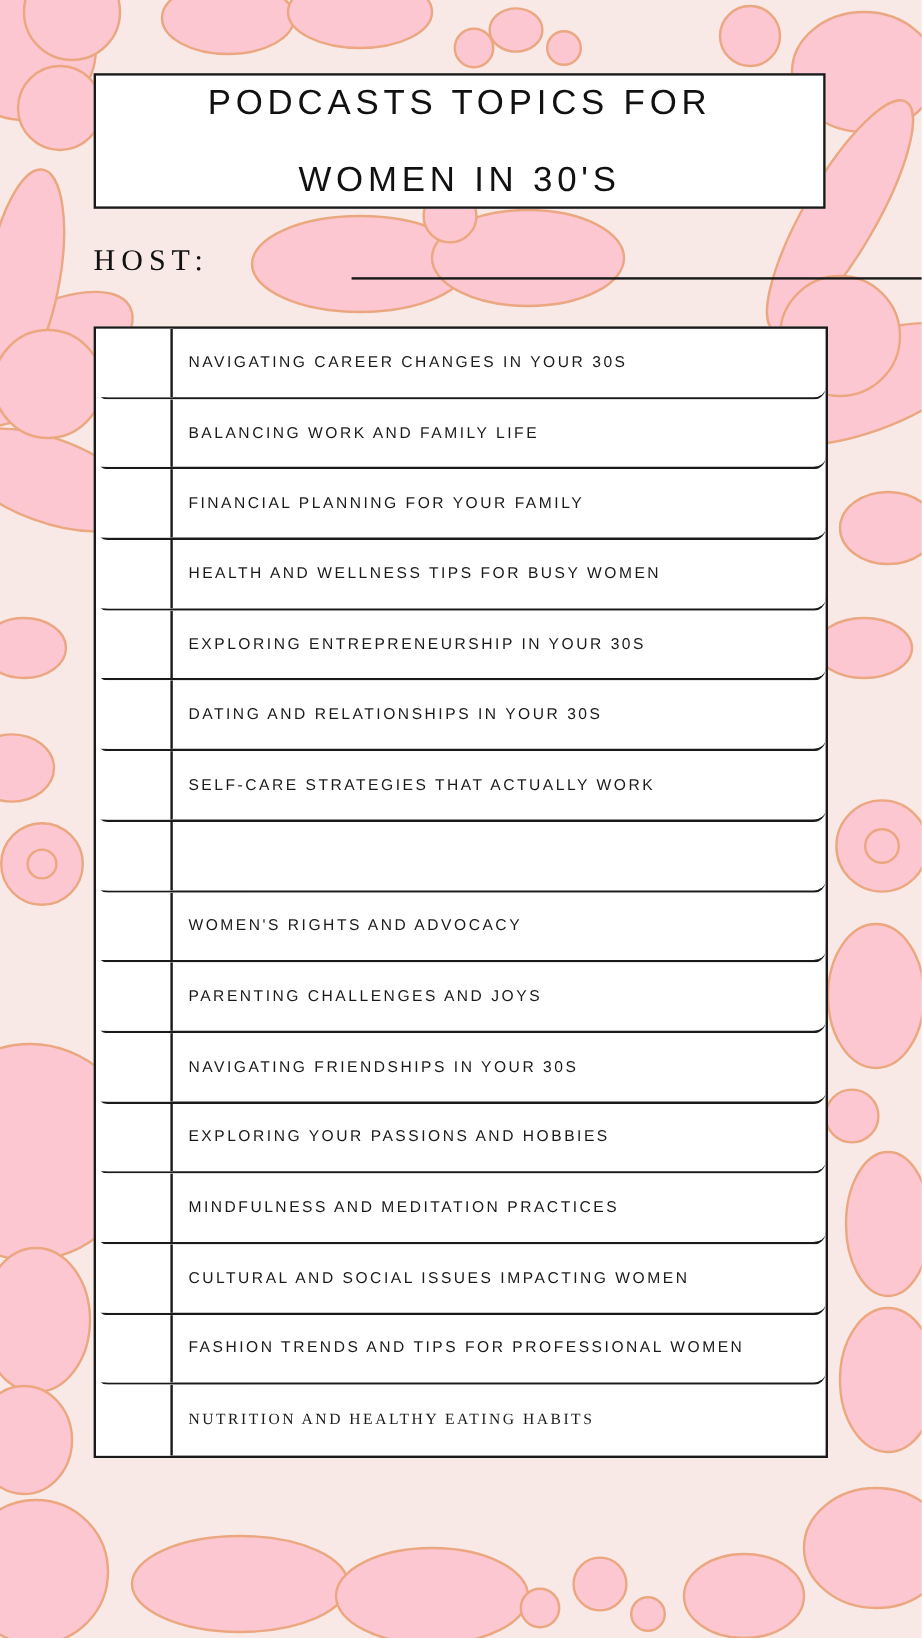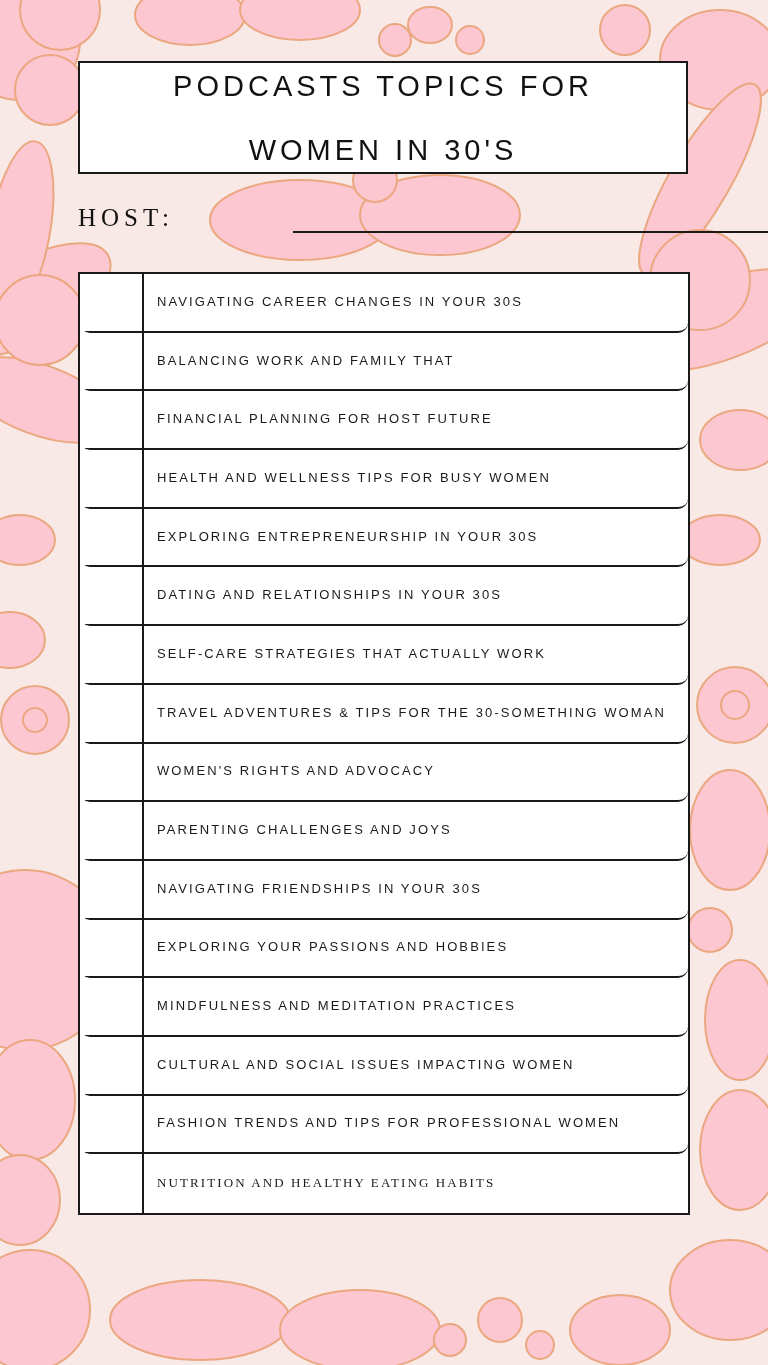--- a/index.html
+++ b/index.html
@@ -105,45 +105,44 @@
   <div class="host-line"></div>
 </div>
 
 <div class="table" id="topics-table">
     <div class="row">
       <div class="check-cell"></div>
       <div class="topic-cell">NAVIGATING CAREER CHANGES IN YOUR 30S</div>
     </div>
     <div class="row">
       <div class="check-cell"></div>
-      <div class="topic-cell">BALANCING WORK AND FAMILY THAT</div>
+      <div class="topic-cell">BALANCING WORK AND FAMILY LIFE</div>
     </div>
     <div class="row">
       <div class="check-cell"></div>
-      <div class="topic-cell">FINANCIAL PLANNING FOR HOST FUTURE</div>
+      <div class="topic-cell">FINANCIAL PLANNING FOR YOUR FAMILY</div>
     </div>
     <div class="row">
       <div class="check-cell"></div>
       <div class="topic-cell">HEALTH AND WELLNESS TIPS FOR BUSY WOMEN</div>
     </div>
     <div class="row">
       <div class="check-cell"></div>
       <div class="topic-cell">EXPLORING ENTREPRENEURSHIP IN YOUR 30S</div>
     </div>
     <div class="row">
       <div class="check-cell"></div>
       <div class="topic-cell">DATING AND RELATIONSHIPS IN YOUR 30S</div>
     </div>
     <div class="row">
       <div class="check-cell"></div>
       <div class="topic-cell">SELF-CARE STRATEGIES THAT ACTUALLY WORK</div>
     </div>
     <div class="row">
       <div class="check-cell"></div>
-      <div class="topic-cell">TRAVEL ADVENTURES &amp; TIPS FOR THE 30-SOMETHING WOMAN</div>
     </div>
     <div class="row">
       <div class="check-cell"></div>
       <div class="topic-cell">WOMEN'S RIGHTS AND ADVOCACY</div>
     </div>
     <div class="row">
       <div class="check-cell"></div>
       <div class="topic-cell">PARENTING CHALLENGES AND JOYS</div>
     </div>
     <div class="row">

